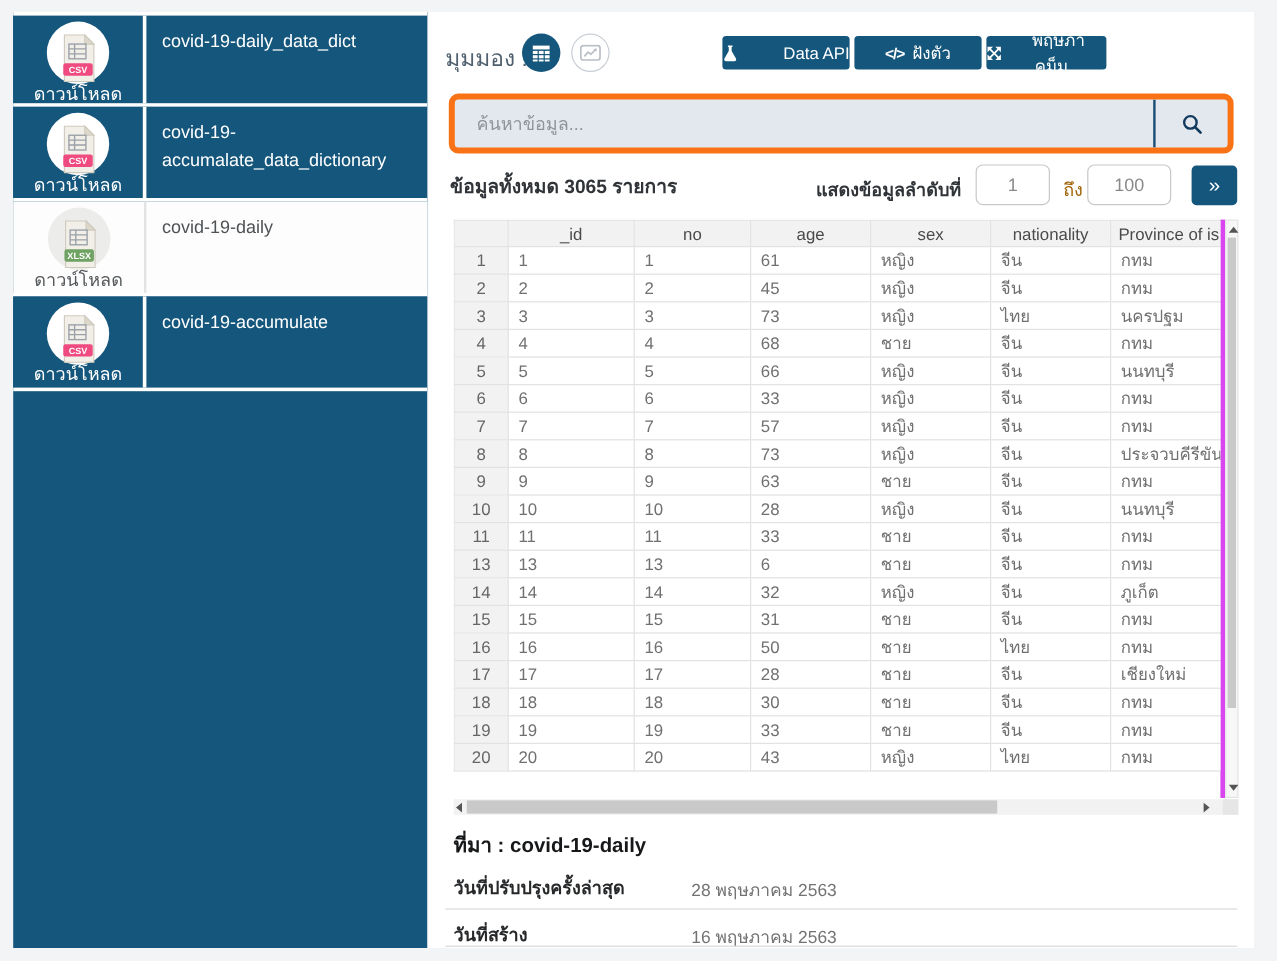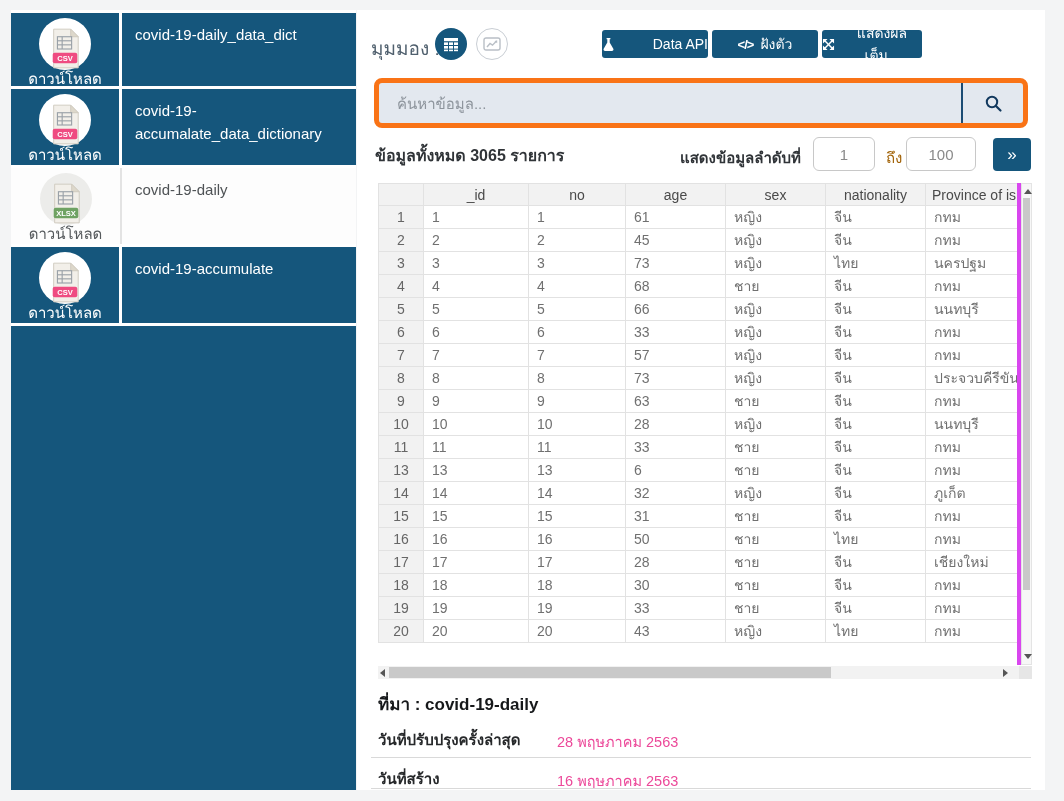--- a/index.html
+++ b/index.html
@@ -67,21 +67,21 @@
   #v-down { left:2px; bottom:5px; border-left:4px solid transparent; border-right:4px solid transparent; border-top:5px solid #555; }
   #hscroll { position:absolute; left:0; top:483px; width:654px; height:13px; background:#f2f2f2; }
   #hthumb { position:absolute; left:11px; top:1px; height:11px; width:442px; background:#c9c9c9; }
   #h-left { left:2px; top:3px; border-top:4px solid transparent; border-bottom:4px solid transparent; border-right:5px solid #555; }
   #h-right { right:24px; top:3px; border-top:4px solid transparent; border-bottom:4px solid transparent; border-left:5px solid #555; }
   #h-corner { position:absolute; right:0; top:0; width:13px; height:13px; background:#e6e6e6; }
 
   
   #src-line { position:absolute; left:21px; top:680px; font-size:17px; font-weight:700; color:#16181a; }
   .meta-label { position:absolute; left:21px; font-size:15px; font-weight:700; color:#26282a; }
-  .meta-value { position:absolute; left:200px; font-size:14.5px; color:#ec4899;text-align:center; }
+  .meta-value { position:absolute; left:219px; font-size:14.5px; color:#737373;text-align:center; }
   .meta-div { position:absolute; left:14px; width:660px; height:1px; background:#d9d9d9; }
 </style>
 </head>
 <body>
 
 <div id="page">
 
   <aside id="sidebar">
       <div class="sb-item">
         <div class="sb-icon-cell">
@@ -214,21 +214,21 @@
       <span style="display:flex">
         <svg width="13" height="13" viewBox="0 0 14 14">
           <line x1="3" y1="3" x2="11" y2="11" stroke="#fff" stroke-width="1.6"></line>
           <line x1="11" y1="3" x2="3" y2="11" stroke="#fff" stroke-width="1.6"></line>
           <polygon points="1,1 6,1 1,6" fill="#fff"></polygon>
           <polygon points="13,1 8,1 13,6" fill="#fff"></polygon>
           <polygon points="1,13 6,13 1,8" fill="#fff"></polygon>
           <polygon points="13,13 8,13 13,8" fill="#fff"></polygon>
         </svg>
       </span>
-      <span>แสดงผลเต็ม...</span>
+      <span>พฤษภาคม็ม...</span>
     </button>
 
     <div id="searchbar">
       <input id="search-input" type="text" placeholder="ค้นหาข้อมูล..." style="">
       <button id="search-btn">
         <span style="display:flex">
           <svg width="19" height="19" viewBox="0 0 19 19">
             <circle cx="8" cy="8" r="5.2" fill="none" stroke="#12395e" stroke-width="2"></circle>
             <line x1="12" y1="12" x2="16.5" y2="16.5" stroke="#12395e" stroke-width="2.2" stroke-linecap="round"></line>
           </svg>

